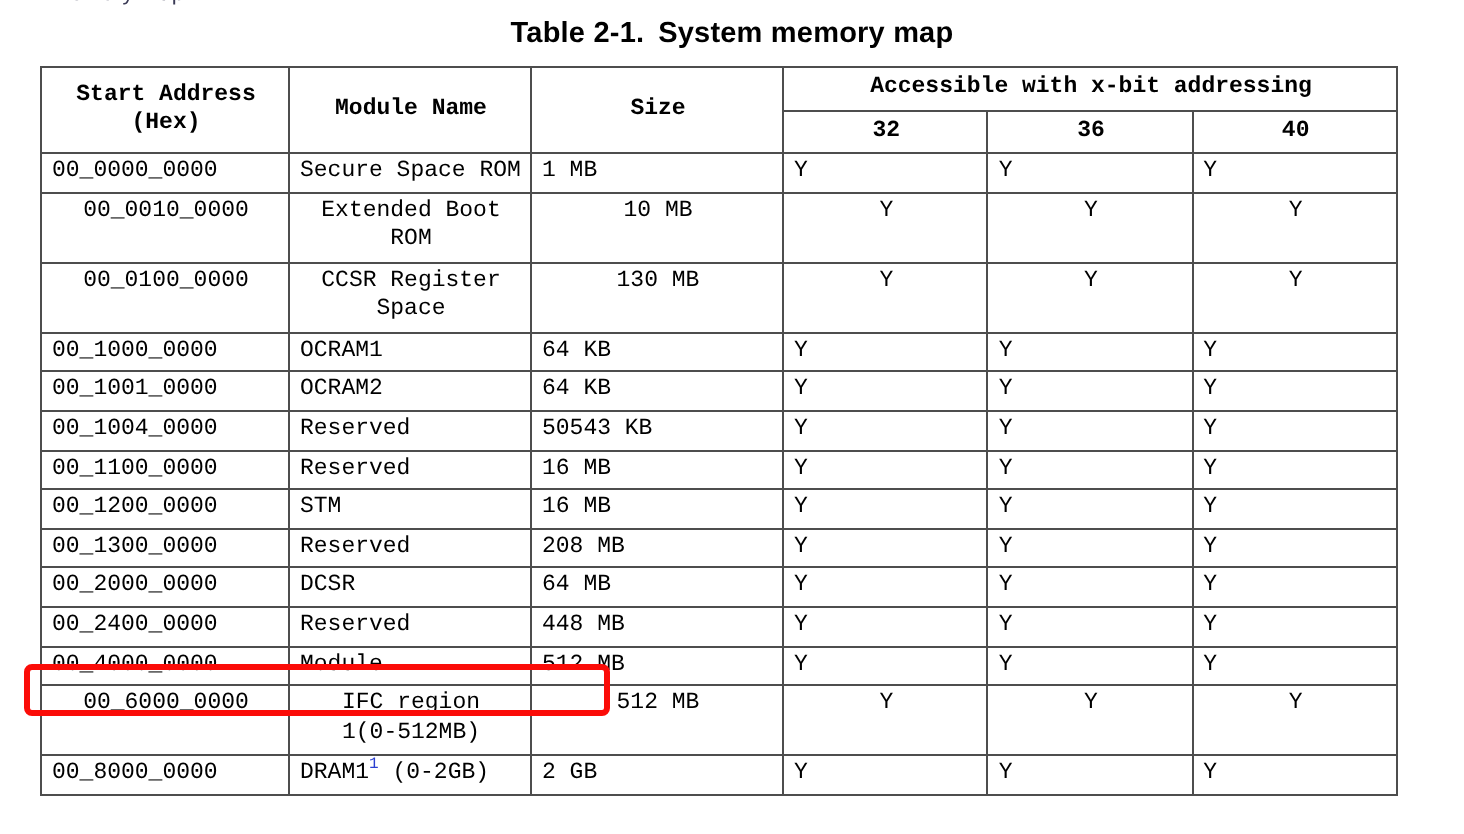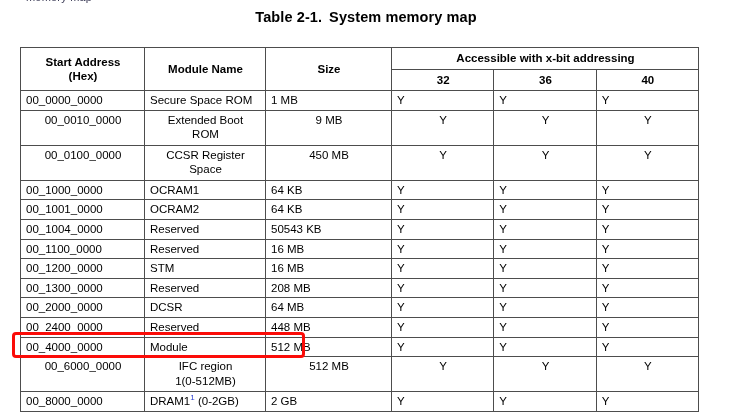--- a/index.html
+++ b/index.html
@@ -43,22 +43,23 @@
     text-align: center;
     font-size: 14.5px;
     font-weight: bold;
     letter-spacing: 0.1px;
   }
   .table-title .ttl-gap { display: inline-block; width: 7px; }
 
   .tbl-wrap {
     position: absolute;
     left: 20px;
-    top: 47px;
+    top: 33px;
     width: 679px;
+    font-family: Liberation Mono, monospace;
   }
 
   table.memmap {
     border-collapse: collapse;
     table-layout: fixed;
     width: 679px;
     font-size: 11.5px;
   }
 
   table.memmap td, table.memmap th {
@@ -146,29 +147,29 @@
             <td>00_0000_0000</td>
             <td>Secure Space ROM</td>
             <td>1 MB</td>
             <td>Y</td>
             <td>Y</td>
             <td>Y</td>
           </tr>
           <tr class="r2">
             <td>00_0010_0000</td>
             <td>Extended Boot<br>ROM</td>
-            <td>9 MB</td>
+            <td>10 MB</td>
             <td>Y</td>
             <td>Y</td>
             <td>Y</td>
           </tr>
           <tr class="r2">
             <td>00_0100_0000</td>
             <td>CCSR Register<br>Space</td>
-            <td>450 MB</td>
+            <td>130 MB</td>
             <td>Y</td>
             <td>Y</td>
             <td>Y</td>
           </tr>
           <tr class="r1">
             <td>00_1000_0000</td>
             <td>OCRAM1</td>
             <td>64 KB</td>
             <td>Y</td>
             <td>Y</td>

